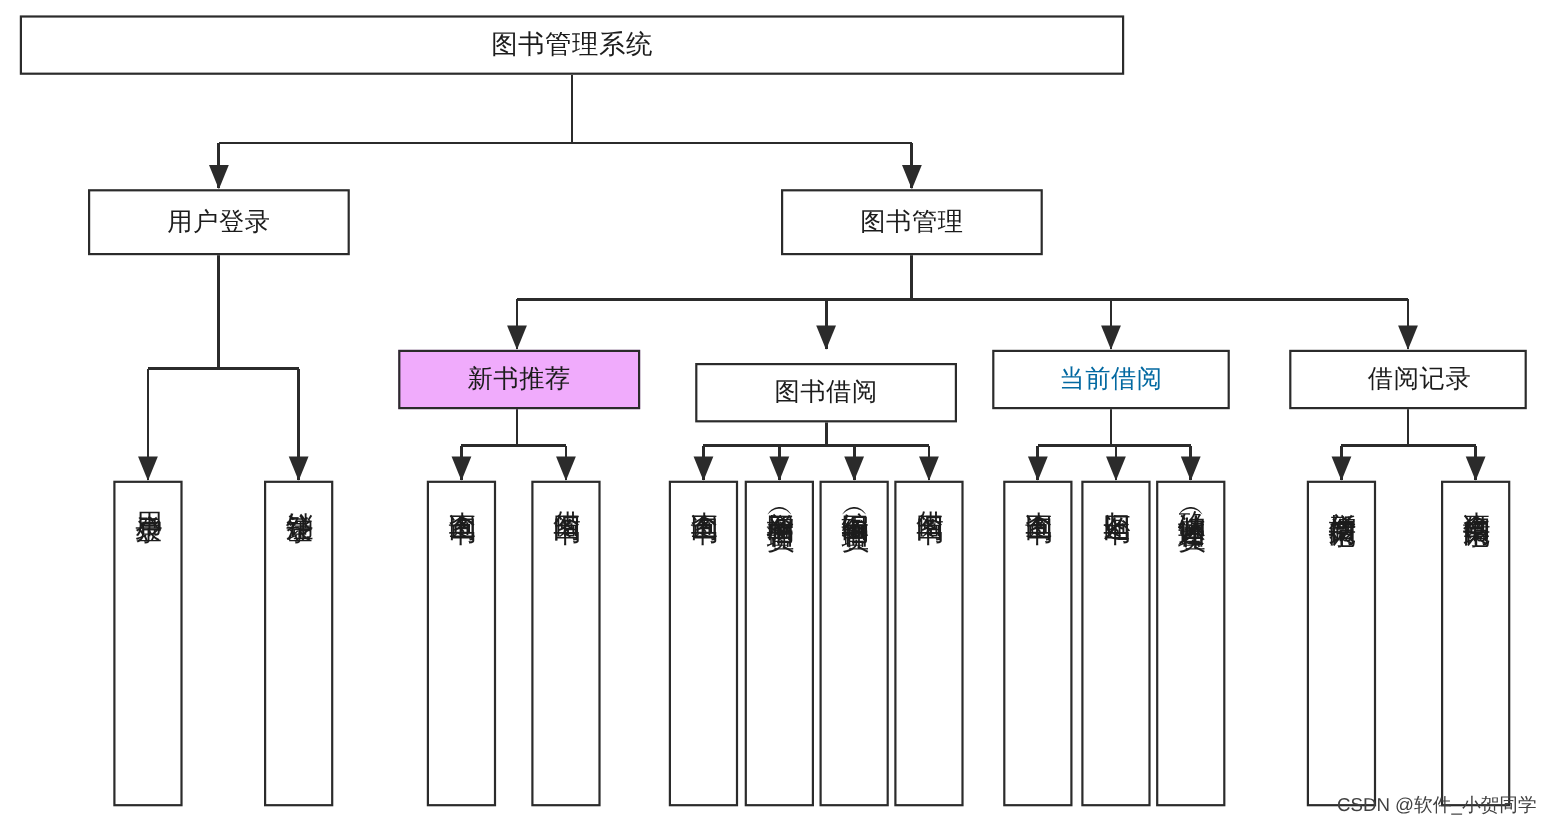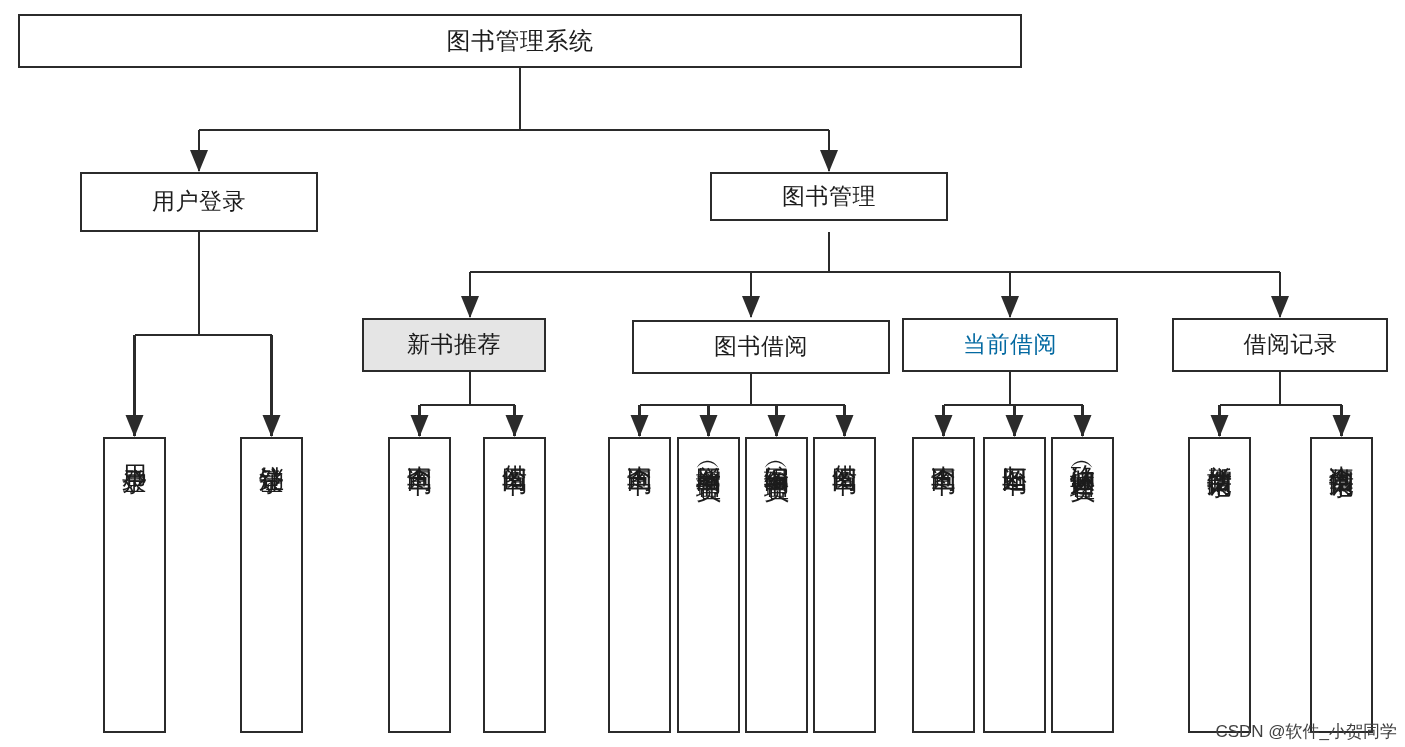--- a/index.html
+++ b/index.html
@@ -135,27 +135,27 @@
       <path d="M 1332.5 415 L 1350.5 415 L 1341.5 437 Z" fill="#2b2b2b"></path>
     </svg>
 
   <div id="node-layer">
       <div class="node h root" style="left: 18px; top: 14px; width: 1004px; height: 54px; border-color: rgb(43, 43, 43); background: rgb(255, 255, 255);">
         <span class="node-label" style="color: rgb(28, 28, 28);">图书管理系统</span>
       </div>
       <div class="node h" style="left: 80px; top: 172px; width: 238px; height: 60px; border-color: rgb(43, 43, 43); background: rgb(255, 255, 255);">
         <span class="node-label" style="color: rgb(28, 28, 28);">用户登录</span>
       </div>
-      <div class="node h" style="left: 710px; top: 172px; width: 238px; height: 49px; border-color: rgb(43, 43, 43); background: rgb(255, 255, 255);">
+      <div class="node h" style="left: 710px; top: 172px; width: 238px; height: 60px; border-color: rgb(43, 43, 43); background: rgb(255, 255, 255);">
         <span class="node-label" style="color: rgb(28, 28, 28);">图书管理</span>
       </div>
-      <div class="node h" style="left: 362px; top: 318px; width: 184px; height: 54px; border-color: rgb(43, 43, 43); background: #e5e5e5;">
+      <div class="node h" style="left: 362px; top: 318px; width: 220px; height: 54px; border-color: rgb(43, 43, 43); background: #f0abfc;">
         <span class="node-label" style="color: rgb(28, 28, 28);">新书推荐</span>
       </div>
-      <div class="node h" style="left: 632px; top: 320px; width: 258px; height: 54px; border-color: rgb(43, 43, 43); background: rgb(255, 255, 255);">
+      <div class="node h" style="left: 632px; top: 330px; width: 238px; height: 54px; border-color: rgb(43, 43, 43); background: rgb(255, 255, 255);">
         <span class="node-label" style="color: rgb(28, 28, 28);">图书借阅</span>
       </div>
       <div class="node h" style="left: 902px; top: 318px; width: 216px; height: 54px; border-color: rgb(43, 43, 43); background: rgb(255, 255, 255);">
         <span class="node-label" style="color: #0369a1;">当前借阅</span>
       </div>
       <div class="node h" style="left: 1172px; top: 318px; width: 216px; height: 54px; border-color: rgb(43, 43, 43); background: rgb(255, 255, 255); padding-left: 21px;">
         <span class="node-label" style="color: rgb(28, 28, 28);">借阅记录</span>
       </div>
       <div class="node v" style="left: 103px; top: 437px; width: 63px; height: 296px; border-color: rgb(43, 43, 43); background: rgb(255, 255, 255);">
         <span class="node-label" style="color: rgb(28, 28, 28);">用户登录</span>

